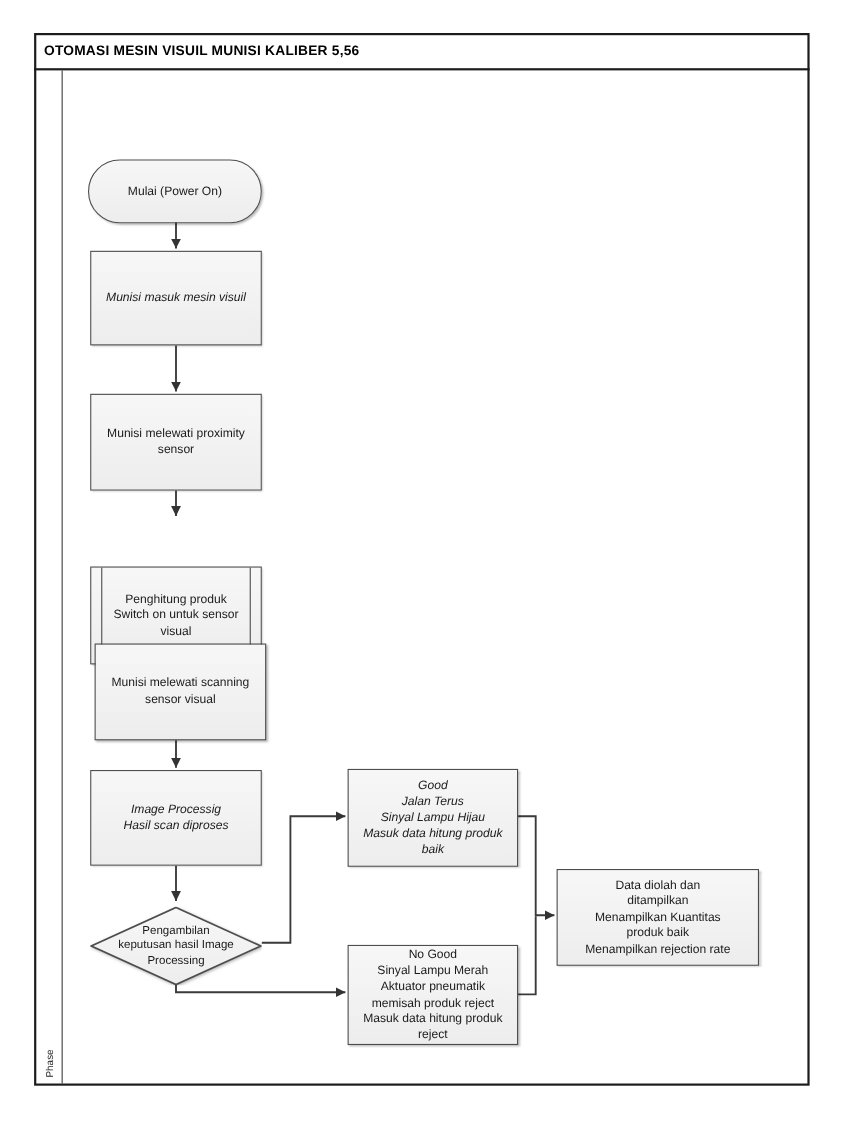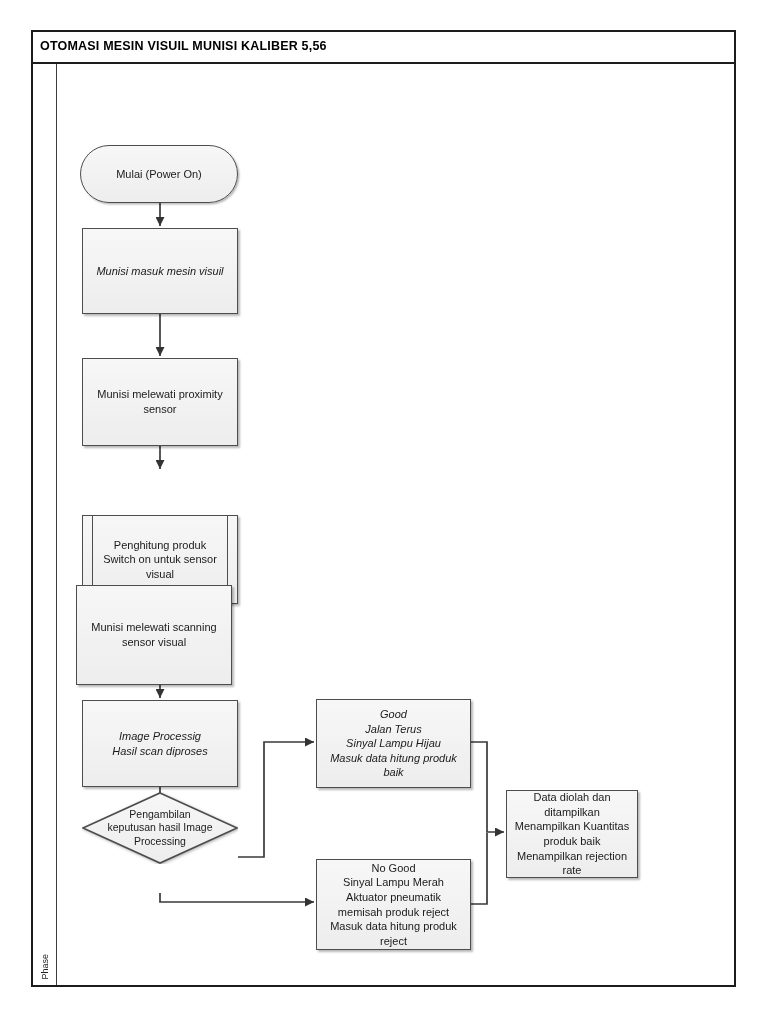--- a/index.html
+++ b/index.html
@@ -176,31 +176,31 @@
     <span class="node-label">Munisi melewati proximity
 sensor</span>
   </div>
 
   <div class="node node--predefined" style="left:82px; top:471px; width:156px; height:89px;margin-top:44px;">
     <span class="node-label">Penghitung produk
 Switch on untuk sensor
 visual</span>
   </div>
 
-  <div class="node" style="left:76px; top:585px; width:156px; height:100px;">
+  <div class="node" style="left:86px; top:585px; width:156px; height:88px;">
     <span class="node-label">Munisi melewati scanning
 sensor visual</span>
   </div>
 
   <div class="node" style="left:82px; top:700px; width:156px; height:87px;font-style:italic;">
     <span class="node-label">Image Processig
 Hasil scan diproses</span>
   </div>
 
-  <div class="node node--diamond" style="left:82px; top:792px; width:156px; height:72px;">
+  <div class="node node--diamond" style="left:82px; top:824px; width:156px; height:72px;">
     <svg width="156" height="72" viewBox="0 0 156 72">
       <defs>
         <linearGradient id="diamondGrad" x1="0" y1="0" x2="0" y2="1">
           <stop offset="0" stop-color="#f7f7f7"></stop>
           <stop offset="1" stop-color="#ededed"></stop>
         </linearGradient>
       </defs>
       <polygon points="78,1 155,36 78,71 1,36" fill="url(#diamondGrad)" stroke="#4d4d4d" stroke-width="1.6" style="filter: drop-shadow(1.5px 1.5px 1.5px rgba(0,0,0,0.3));"></polygon>
     </svg>
     <span class="node-label">Pengambilan
@@ -218,21 +218,21 @@
 
   <div class="node" style="left:316px; top:859px; width:155px; height:91px;align-items:center;">
     <span class="node-label">No Good
 Sinyal Lampu Merah
 Aktuator pneumatik
 memisah produk reject
 Masuk data hitung produk
 reject</span>
   </div>
 
-  <div class="node" style="left:506px; top:790px; width:132px; height:88px;">
+  <div class="node" style="left:506px; top:790px; width:184px; height:88px;">
     <span class="node-label">Data diolah  dan
 ditampilkan
 Menampilkan Kuantitas
 produk baik
 Menampilkan rejection rate</span>
   </div>
 
 </div>
 
 </body></html>

